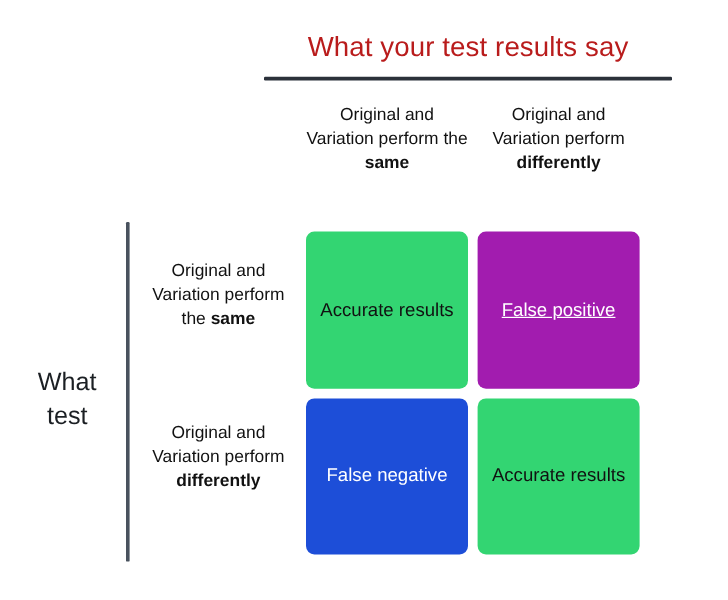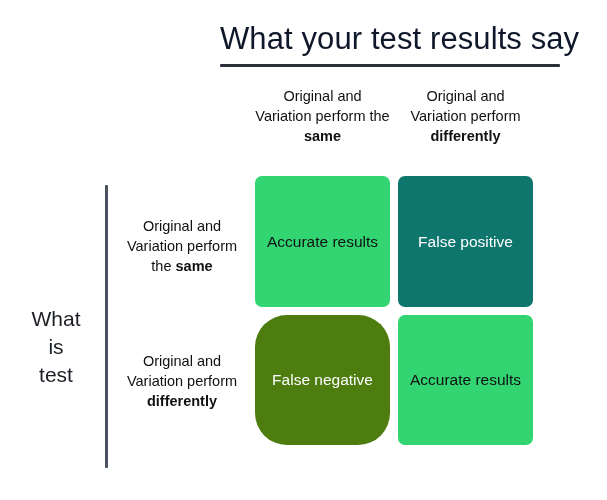--- a/index.html
+++ b/index.html
@@ -22,23 +22,23 @@
     height: 500px;
   }
 
   
   .col-axis-title {
     position: absolute;
     left: 220px;
     top: 24px;
     width: 340px;
     text-align: center;
-    font-size: 31px;
+    font-size: 23px;
     line-height: 30px;
-    color: #0f172a;
+    color: #b91c1c;
     letter-spacing: 0.1px;
     white-space: nowrap;
   }
   .col-axis-rule {
     position: absolute;
     left: 220px;
     top: 64px;
     width: 340px;
     height: 3px;
     background: #2b313a;
@@ -98,21 +98,21 @@
     color: #111111;
   }
   .row-header b { font-weight: 700; }
   .row-header-0 { top: 216px; }
   .row-header-1 { top: 351px; }
 
   
   .matrix {
     position: absolute;
     left: 255px;
-    top: 176px;
+    top: 193px;
     width: 278px;
     height: 269px;
     display: grid;
     grid-template-columns: 1fr 1fr;
     grid-template-rows: 1fr 1fr;
     gap: 8px;
   }
   .cell {
     border-radius: 7px;
     display: flex;
@@ -139,42 +139,41 @@
       <b>same</b>
     </div>
     <div class="col-header">
       <span>Original and Variation perform</span>
       <b>differently</b>
     </div>
   </div>
 
   <div class="row-axis-title">
     <div>What</div>
-    <div>is</div>
     <div>test</div>
   </div>
   <div class="row-axis-rule" style="background: rgb(73, 82, 94);"></div>
 
   <div class="row-header row-header-0">
     <span>Original and Variation perform the</span>
     <b>same</b>
   </div>
   <div class="row-header row-header-1">
     <span>Original and Variation perform</span>
     <b>differently</b>
   </div>
 
   <div class="matrix">
     <div class="cell" style="background: rgb(51, 213, 114); color: rgb(17, 17, 17);">
       <span>Accurate results</span>
     </div>
-    <div class="cell" style="background: #0f766e; color: rgb(255, 255, 255);">
+    <div class="cell" style="background: #a21caf; color: rgb(255, 255, 255); text-decoration: underline;">
       <span>False positive</span>
     </div>
-    <div class="cell" style="background: #4d7c0f; color: rgb(255, 255, 255); border-radius: 32px;">
+    <div class="cell" style="background: #1d4ed8; color: rgb(255, 255, 255);">
       <span>False negative</span>
     </div>
     <div class="cell" style="background: rgb(51, 213, 114); color: rgb(17, 17, 17);">
       <span>Accurate results</span>
     </div>
   </div>
 
 </div>
 
 </body></html>

